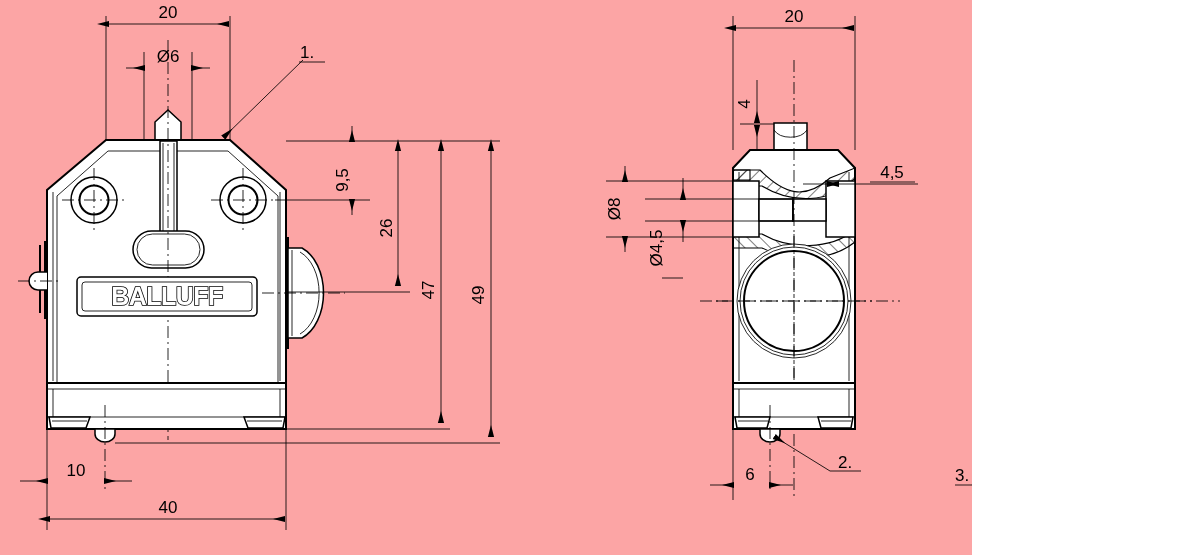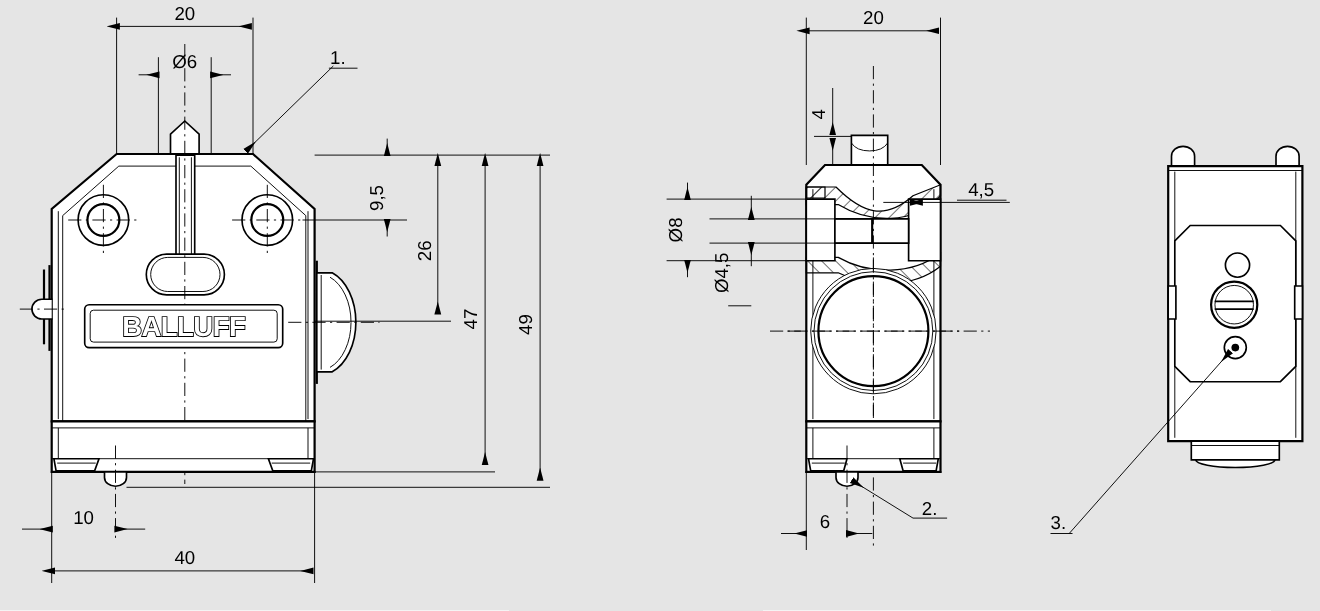--- a/index.html
+++ b/index.html
@@ -3,23 +3,23 @@
 <meta charset="utf-8">
 <title>Technical Drawing</title>
 <style>
   html, body {
     margin: 0;
     padding: 0;
     background: #ffffff;
   }
   #drawing-root {
     position: relative;
-    width: 1200px;
+    width: 972px;
     height: 555px;
-    background: #e5e5e5;
+    background: #fca5a5;
     font-family: "Liberation Sans", sans-serif;
     overflow: hidden;
     text-align: center;
   }
   svg#drawing-canvas {
     display: block;
     width: 1200px;
     height: 555px;
   }
   .ln-thick {

